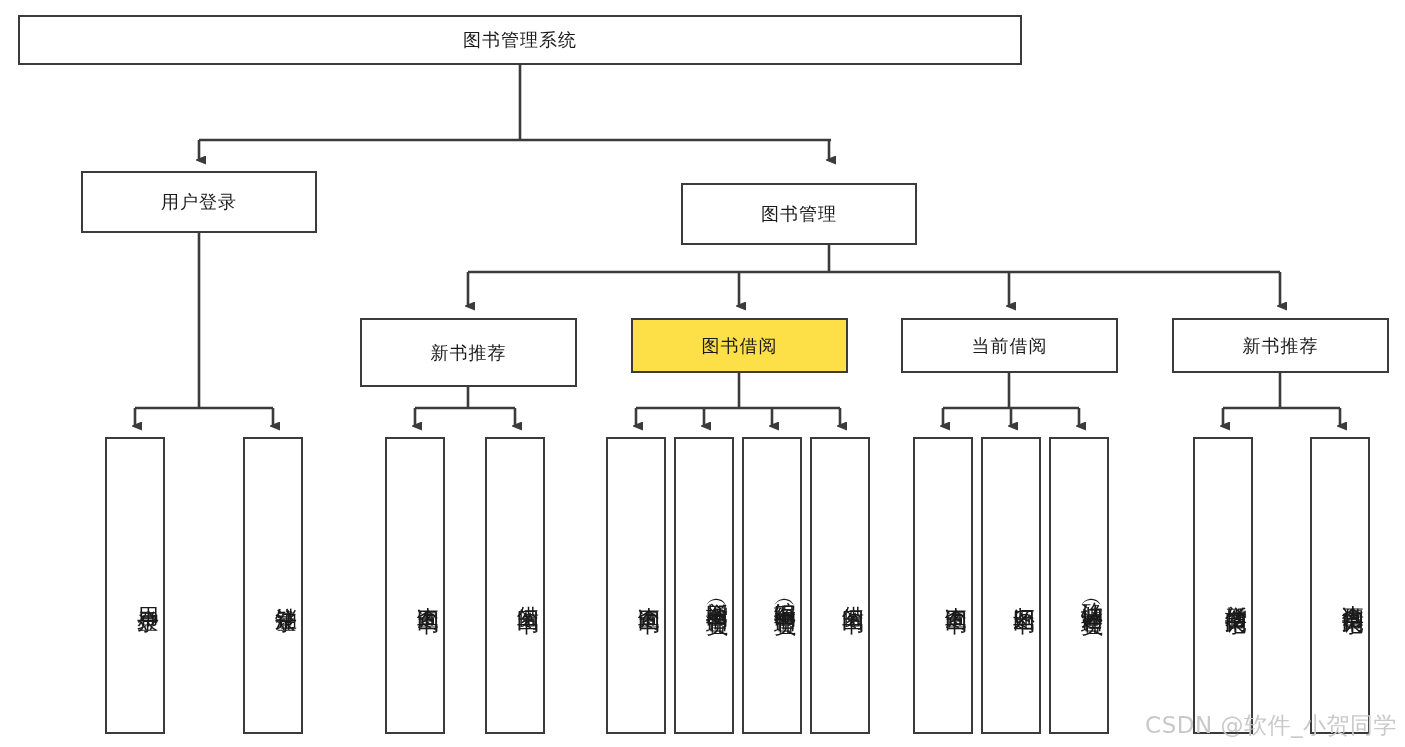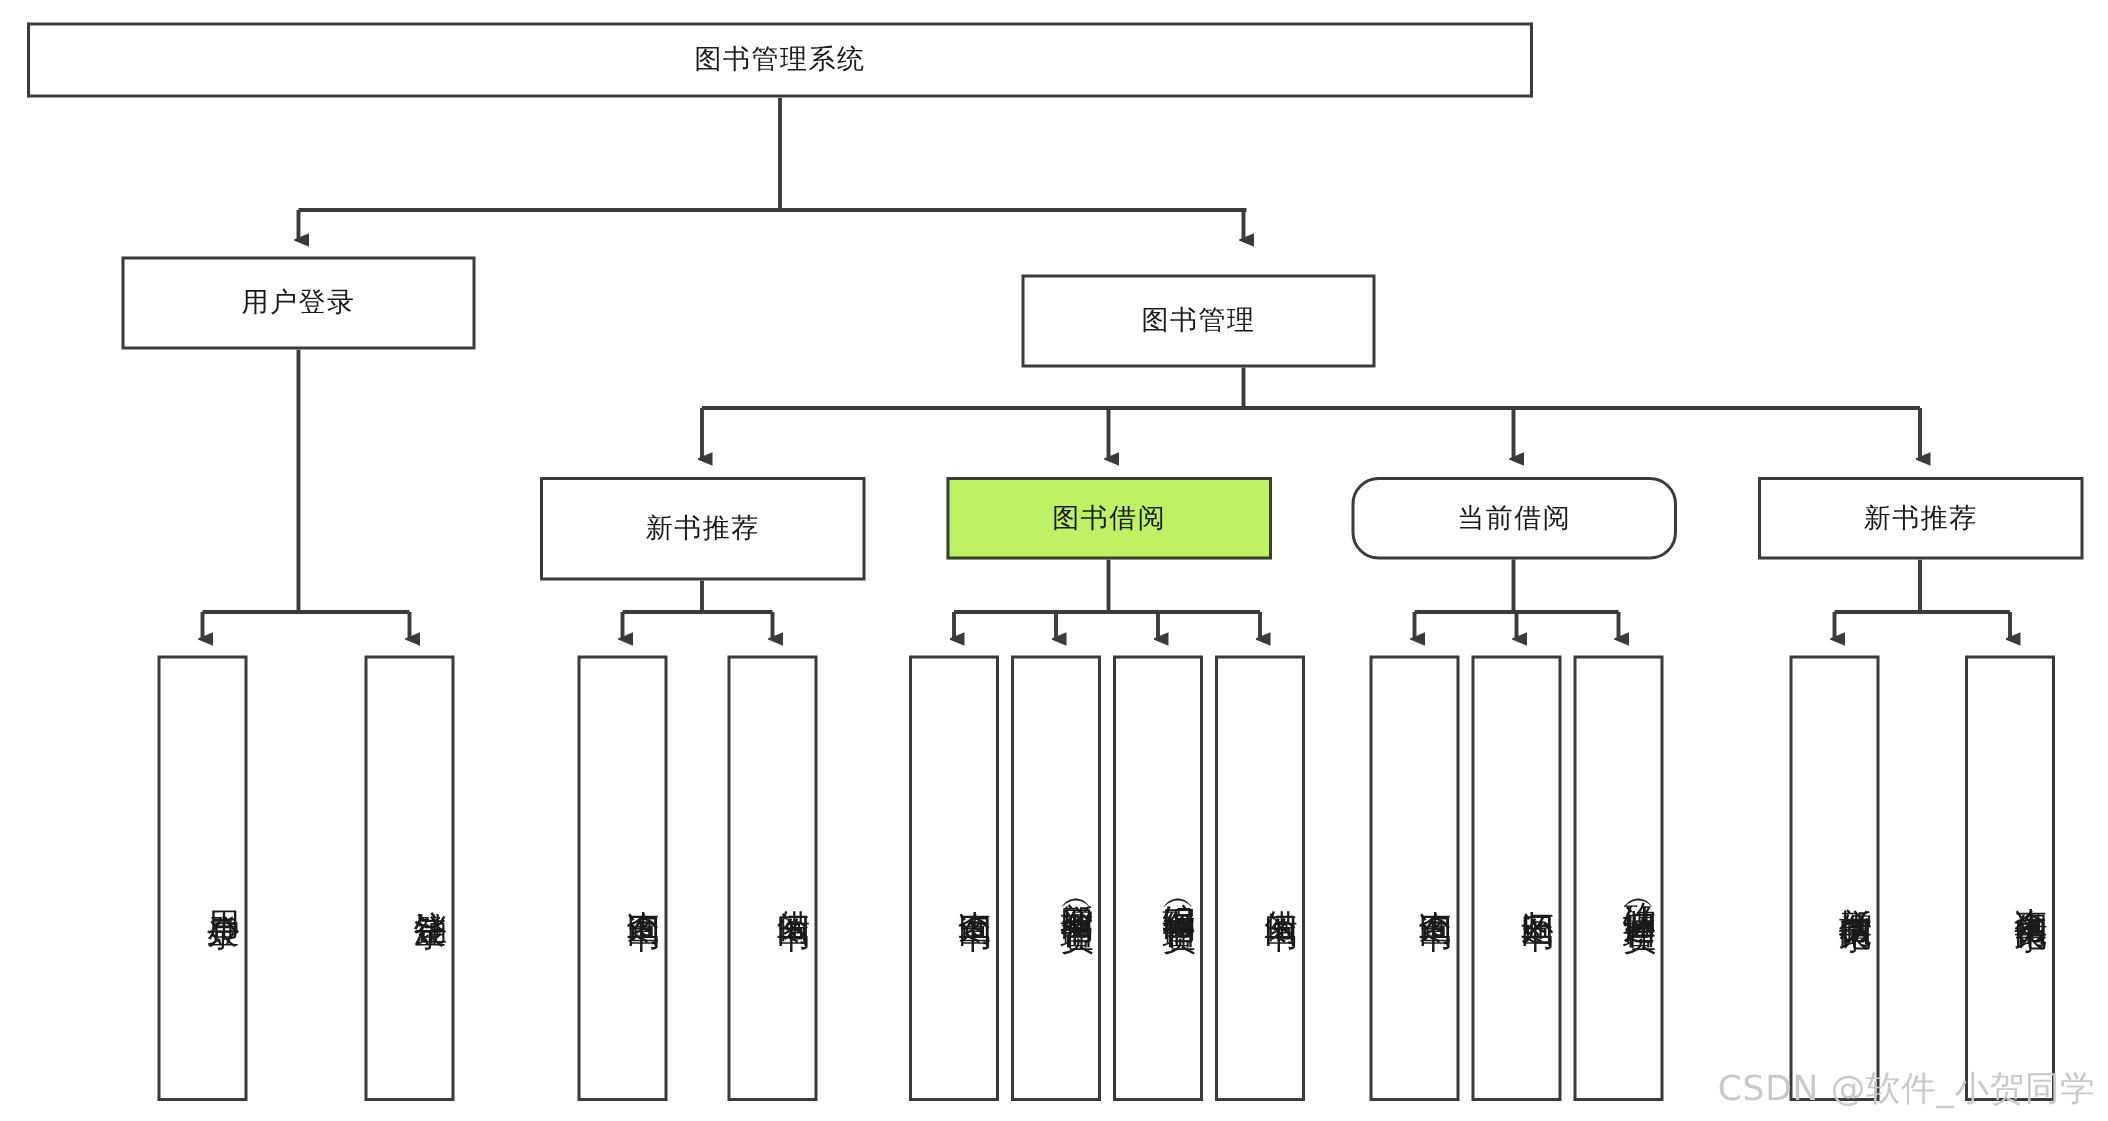--- a/index.html
+++ b/index.html
@@ -121,22 +121,22 @@
       <path d="M1340,408 L1340,426" marker-end="url(#arrow)"></path>
     </g>
   </svg>
 
   <div class="node horiz" style="left: 18px; top: 15px; width: 1004px; height: 50px; border-color: rgb(59, 59, 59); background: rgb(255, 255, 255); color: rgb(26, 26, 26);">图书管理系统</div>
 
   <div class="node horiz" style="left: 81px; top: 171px; width: 236px; height: 62px; border-color: rgb(59, 59, 59); background: rgb(255, 255, 255); color: rgb(26, 26, 26);">用户登录</div>
   <div class="node horiz" style="left: 681px; top: 171px; width: 236px; height: 62px; border-color: rgb(59, 59, 59); background: rgb(255, 255, 255); color: rgb(26, 26, 26); margin-top: 12px;">图书管理</div>
 
   <div class="node horiz" style="left: 360px; top: 318px; width: 217px; height: 69px; border-color: rgb(59, 59, 59); background: rgb(255, 255, 255); color: rgb(26, 26, 26);">新书推荐</div>
-  <div class="node horiz" style="left: 631px; top: 318px; width: 217px; height: 55px; border-color: rgb(59, 59, 59); background: #bef264; color: rgb(26, 26, 26);">图书借阅</div>
-  <div class="node horiz" style="left: 901px; top: 318px; width: 217px; height: 55px; border-color: rgb(59, 59, 59); background: rgb(255, 255, 255); color: rgb(26, 26, 26); border-radius: 18px;">当前借阅</div>
+  <div class="node horiz" style="left: 631px; top: 318px; width: 217px; height: 55px; border-color: rgb(59, 59, 59); background: #fde047; color: rgb(26, 26, 26);">图书借阅</div>
+  <div class="node horiz" style="left: 901px; top: 318px; width: 217px; height: 55px; border-color: rgb(59, 59, 59); background: rgb(255, 255, 255); color: rgb(26, 26, 26);">当前借阅</div>
   <div class="node horiz" style="left: 1172px; top: 318px; width: 217px; height: 55px; border-color: rgb(59, 59, 59); background: rgb(255, 255, 255); color: rgb(26, 26, 26);">新书推荐</div>
 
   <div class="node vert" style="left: 105px; top: 437px; width: 60px; height: 297px; border-color: rgb(59, 59, 59); background: rgb(255, 255, 255); color: rgb(26, 26, 26);">
     <span class="vlabel">用户登录</span>
   </div>
   <div class="node vert" style="left: 243px; top: 437px; width: 60px; height: 297px; border-color: rgb(59, 59, 59); background: rgb(255, 255, 255); color: rgb(26, 26, 26);">
     <span class="vlabel">注销登录</span>
   </div>
   <div class="node vert" style="left: 385px; top: 437px; width: 60px; height: 297px; border-color: rgb(59, 59, 59); background: rgb(255, 255, 255); color: rgb(26, 26, 26);">
     <span class="vlabel">查询图书</span>

